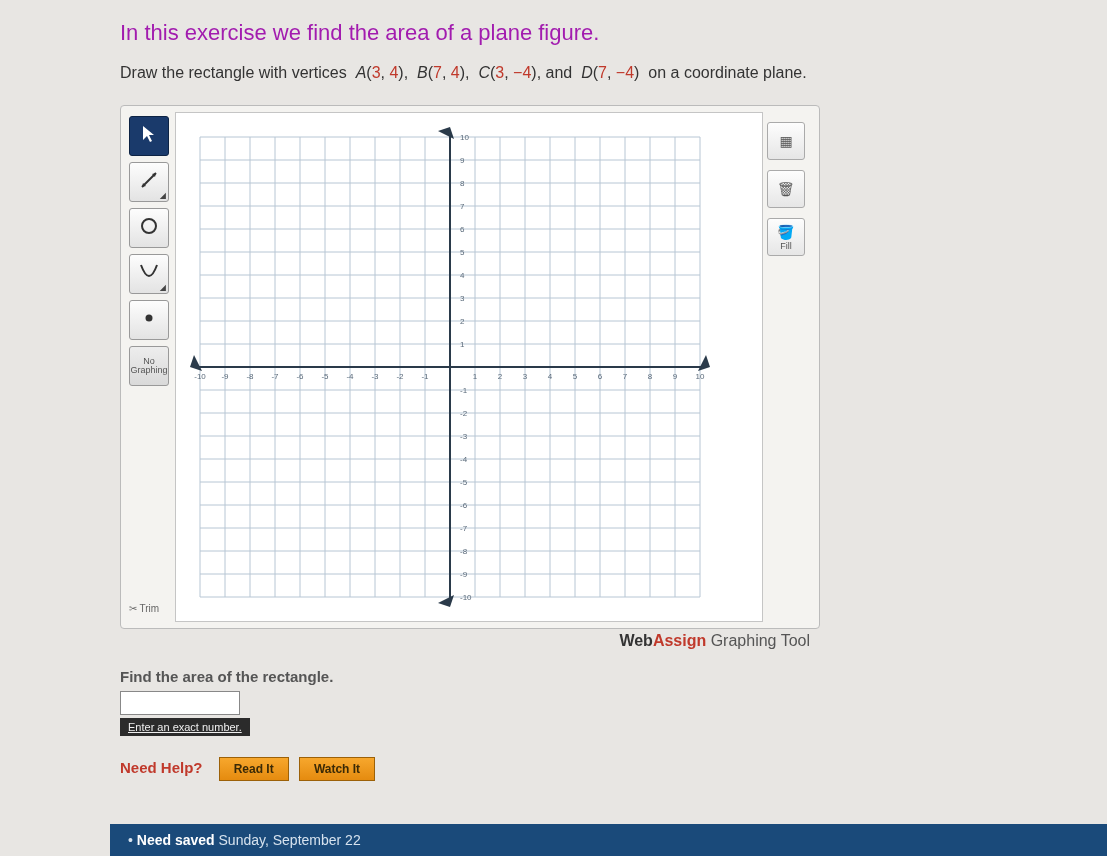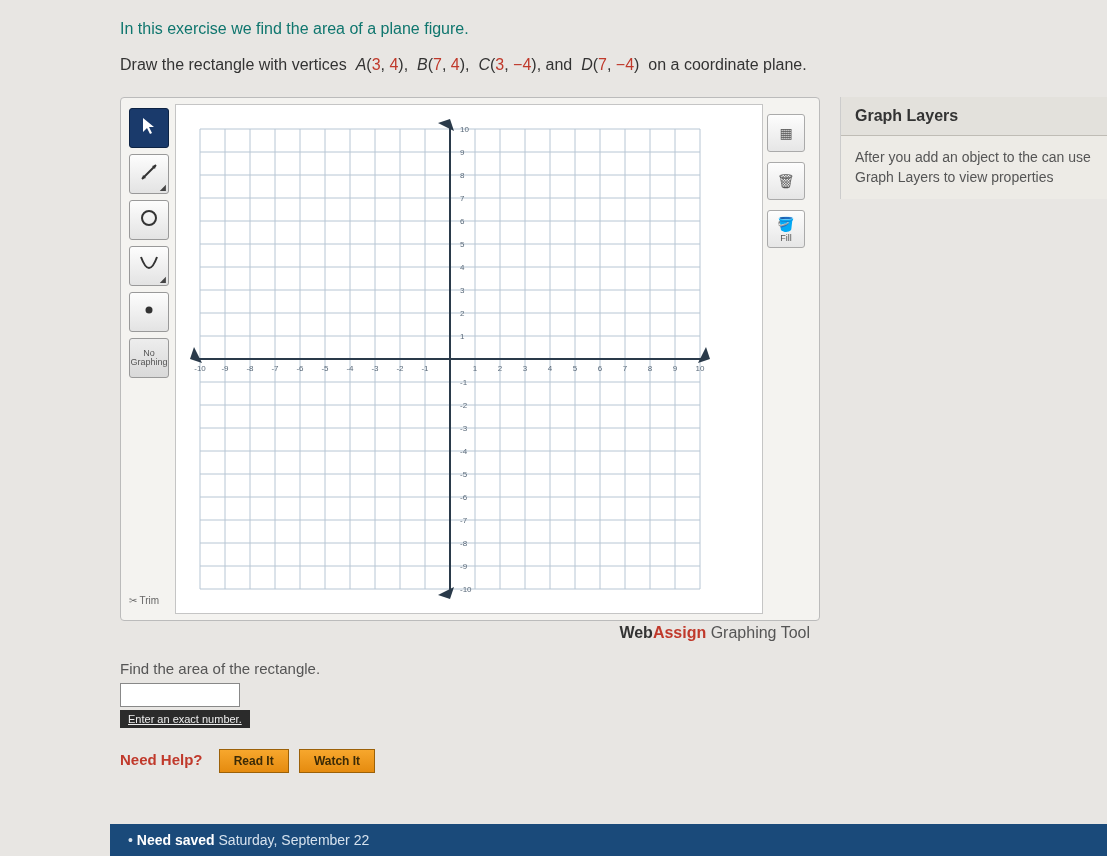--- a/index.html
+++ b/index.html
@@ -9,22 +9,22 @@
   color: #333;
   width: 1107px;
   height: 856px;
   overflow: hidden;
   position: relative;
 }
 .page {
   padding: 20px 0 0 120px;
 }
 .instruction {
-  font-size: 16px;
-  color: #0f766e;
+  font-size: 22px;
+  color: #a21caf;
   margin-bottom: 18px;
 }
 .problem-text {
   font-size: 16px;
   color: #333;
   margin-bottom: 23px;
 }
 .problem-text span { white-space: pre; }
 .coord-label { font-style: italic; }
 .red-num { color: #c0392b; }
@@ -152,20 +152,21 @@
   width: 700px;
 }
 .branding .wa1 { color: #333; }
 .branding .wa2 { color: #c0392b; }
 .branding .wa3 { color: #555; font-weight: normal; }
 
 .find-area {
   margin-top: 18px;
   font-size: 15px;
   color: #555;
+  font-weight: bold;
 }
 .answer-input {
   margin-top: 6px;
   width: 120px;
   height: 24px;
   border: 1px solid #888;
   padding: 2px 4px;
   font-size: 13px;
 }
 .hint {
@@ -370,37 +371,33 @@
         <div class="side-btn">
           <span class="ic">🗑</span>
         </div>
         <div class="side-btn">
           <span class="ic">🪣</span>
           <span>Fill</span>
         </div>
       </div>
     </div>
 
-    <div class="right-panel">
-      <div class="right-header">Graph Layers</div>
-      <div class="right-body">After you add an object to the can use Graph Layers to view properties</div>
-    </div>
   </div>
 
   <div class="branding">
     <span class="wa1">Web</span><span class="wa2">Assign</span><span class="wa3"> Graphing Tool</span>
   </div>
 
   <div class="find-area">Find the area of the rectangle.</div>
   <input class="answer-input" type="text" style="">
   <br>
   <span class="hint">Enter an exact number.</span>
 
   <div class="need-help">
     <span class="nh-label">Need Help?</span>
     <span class="help-btn">Read It</span>
     <span class="help-btn">Watch It</span>
   </div>
 </div>
 
 <div class="footer-bar">
-  <span>• </span><b>Need saved </b><span>Saturday, September 22</span>
+  <span>• </span><b>Need saved </b><span>Sunday, September 22</span>
 </div>
 
 </body></html>

